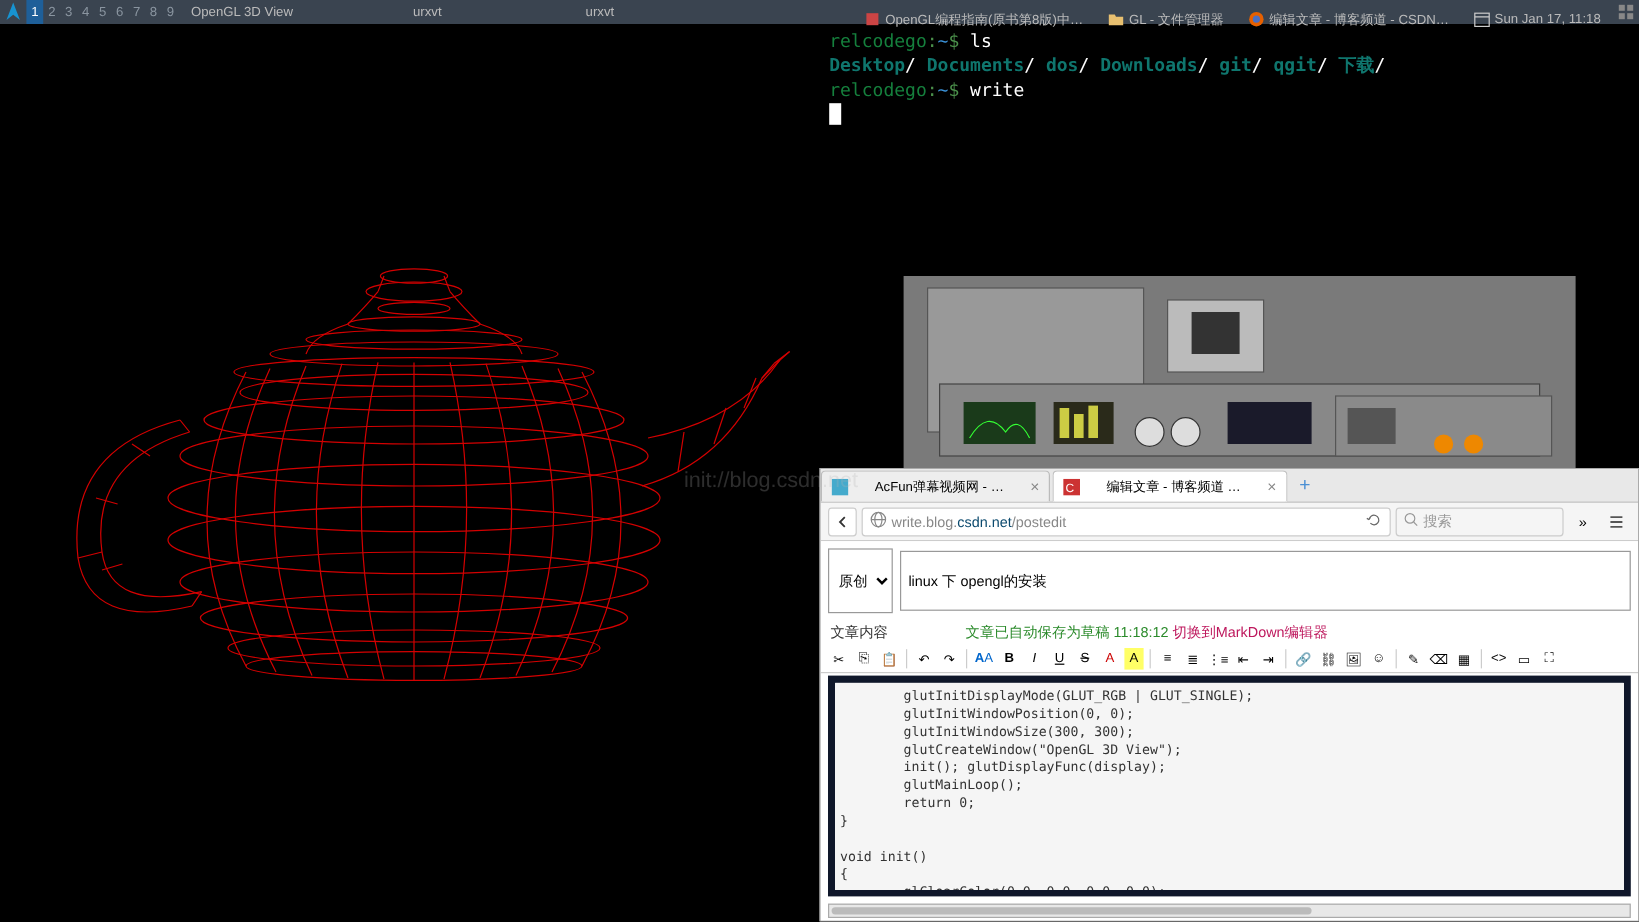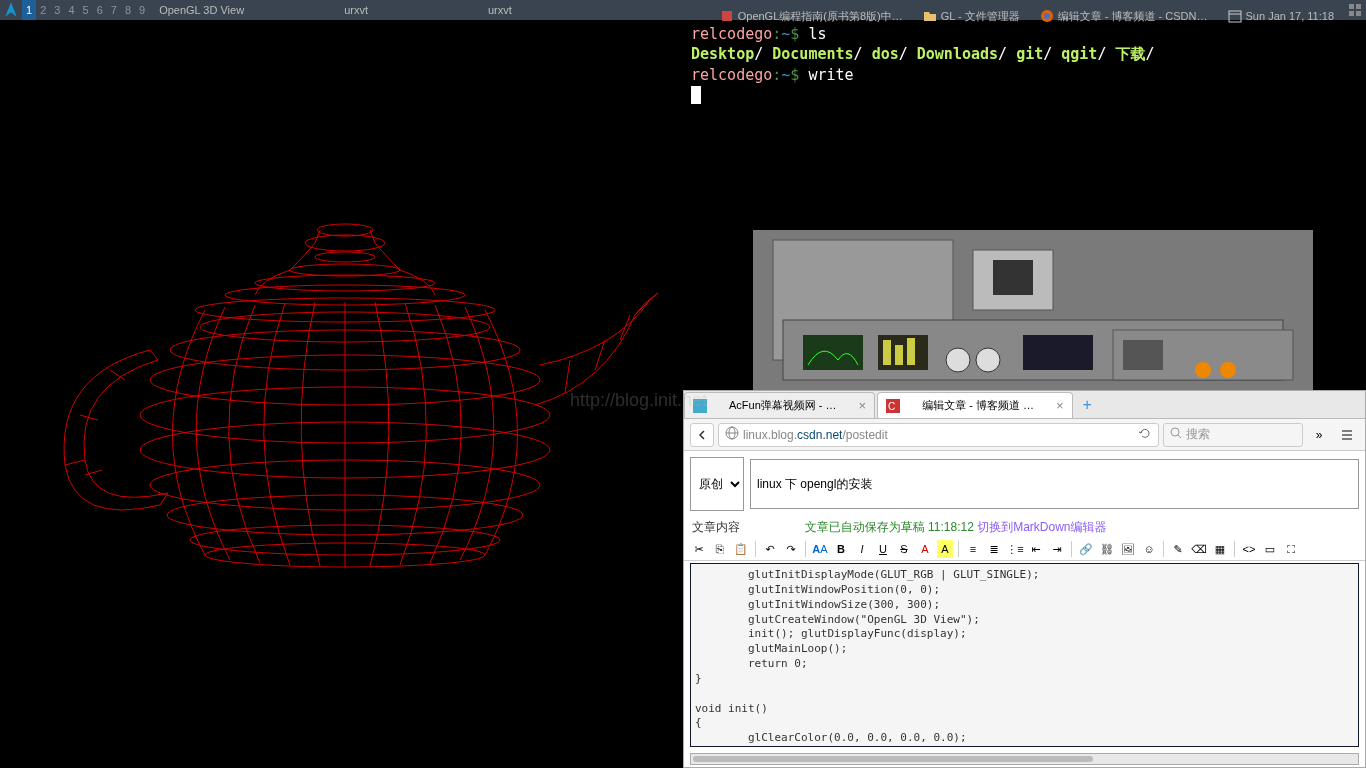--- a/index.html
+++ b/index.html
@@ -16,24 +16,24 @@
 .taskbar-right { margin-left: auto; display: flex; height: 100%; }
 
 
 .gl-window { position: absolute; top: 20px; left: 0; width: 683px; height: 748px; background: #000; }
 .teapot-svg { position: absolute; top: 195px; left: 30px; width: 630px; height: 380px; }
 
 
 .term-window { position: absolute; top: 20px; left: 683px; width: 683px; height: 370px; background: #000; color: #fff; font-family: monospace; font-size: 15px; padding: 4px 8px; line-height: 1.35; }
 .term-new { color: #4a8f4a; }
 .term-sep { color: #aaa; }
-.term-user { color: #fca5a5; margin-top: 32px; }
+.term-user { color: #15803d; margin-top: 32px; }
 .term-host { color: #4a8f4a; }
 .term-path { color: #3a8fd4; }
-.term-dir { color: #bef264; font-weight: bold; }
+.term-dir { color: #0f766e; font-weight: bold; }
 .term-slash { color: #fff; }
 .cursor { display: inline-block; width: 10px; height: 18px; background: #fff; vertical-align: text-bottom; }
 
 
 .render-area { position: absolute; top: 220px; left: 683px; width: 683px; height: 170px; background: #000; }
 
 
 .browser { position: absolute; top: 390px; left: 683px; width: 683px; height: 378px; background: #fff; border: 1px solid #aaa; display: flex; flex-direction: column; font-size: 12px; }
 .tabs { display: flex; background: #e8e8e8; border-bottom: 1px solid #bbb; height: 28px; align-items: flex-end; }
 .tab { padding: 5px 8px; border: 1px solid #bbb; border-bottom: none; background: #eee; display: flex; align-items: flex-end; gap: 22px; border-radius: 4px 4px 0 0; margin-right: 2px; font-size: 11px; max-width: 200px; }
@@ -49,25 +49,25 @@
 .searchbox { width: 140px; height: 24px; border: 1px solid #ccc; border-radius: 3px; display: flex; align-items: center; padding: 0 6px; gap: 4px; color: #999; }
 .menu-btn { width: 24px; height: 24px; display: flex; align-items: center; justify-content: center; cursor: pointer; }
 
 
 .editor { flex: 1; background: #fff; overflow: hidden; display: flex; flex-direction: column; }
 .editor-head { display: flex; align-items: center; padding: 6px; gap: 6px; }
 .select { border: 1px solid #999; padding: 18px 4px; font-size: 12px; background: #fff; }
 .title-input { flex: 1; border: 1px solid #999; padding: 17px 6px; font-size: 12px; }
 .hint-row { padding: 2px 8px; font-size: 12px; color: #333; }
 .hint-row .green { color: #2a8a2a; margin-left: 48px; }
-.hint-row .link { color: #8b5cf6; cursor: pointer; }
+.hint-row .link { color: #be185d; cursor: pointer; }
 .toolbar { display: flex; align-items: center; padding: 2px 6px; gap: 3px; border-bottom: 1px solid #ccc; flex-wrap: wrap; }
 .tbtn { width: 18px; height: 18px; display: flex; align-items: center; justify-content: center; font-size: 11px; cursor: pointer; border: 1px solid transparent; }
 .tsep { width: 1px; height: 16px; background: #ccc; margin: 0 2px; }
-.code-area { flex: 1; background: #f5f5f5; border: 1px solid #0f172a; margin: 2px 6px 6px 6px; font-family: monospace; font-size: 11px; padding: 4px; color: #333; white-space: pre; line-height: 1.35; overflow: auto; }
+.code-area { flex: 1; background: #f5f5f5; border: 6px solid #0f172a; margin: 2px 6px 6px 6px; font-family: monospace; font-size: 11px; padding: 4px; color: #333; white-space: pre; line-height: 1.35; overflow: auto; }
 .scrollbar-h { height: 12px; background: #e8e8e8; border: 1px solid #aaa; margin: 0 6px 2px 6px; position: relative; }
 .scrollbar-h::after { content: ''; position: absolute; left: 2px; top: 2px; width: 60%; height: 6px; background: #bbb; border-radius: 3px; }
 
 .watermark { position: absolute; top: 390px; left: 570px; color: rgba(180,180,180,0.25); font-size: 18px; font-family: sans-serif; z-index: 50; pointer-events: none; }
 </style>
 </head>
 <body>
 
 <div class="taskbar">
   <div class="taskbar-left">
@@ -212,21 +212,21 @@
     <circle cx="275" cy="140" r="12" fill="#ddd" stroke="#333"></circle>
     <circle cx="305" cy="140" r="12" fill="#ddd" stroke="#333"></circle>
     <rect x="340" y="115" width="70" height="35" fill="#1a1a2a"></rect>
     <rect x="430" y="110" width="180" height="50" fill="#8a8a8a" stroke="#555"></rect>
     <rect x="440" y="120" width="40" height="30" fill="#555"></rect>
     <circle cx="520" cy="150" r="8" fill="#e80"></circle>
     <circle cx="545" cy="150" r="8" fill="#e80"></circle>
   </svg>
 </div>
 
-<div class="watermark">http://blog.init.net</div>
+<div class="watermark">init://blog.csdn.net</div>
 
 <div class="browser">
   <div class="tabs">
     <div class="tab">
       <span class="tab-favicon"><svg viewBox="0 0 14 14">
             <rect width="14" height="14" fill="#4ac"></rect>
           </svg></span>
       <span>AcFun弹幕视频网 - …</span>
       <span class="tab-close">×</span>
     </div>
@@ -245,21 +245,21 @@
         <svg width="12" height="12" viewBox="0 0 12 12">
           <path d="M8 2L4 6l4 4" stroke="#333" fill="none" stroke-width="1.5"></path>
         </svg>
       </div>
     <div class="urlbar">
       <span><svg width="14" height="14" viewBox="0 0 14 14">
             <circle cx="7" cy="7" r="6" fill="none" stroke="#888"></circle>
             <ellipse cx="7" cy="7" rx="3" ry="6" fill="none" stroke="#888"></ellipse>
             <line x1="1" y1="7" x2="13" y2="7" stroke="#888"></line>
           </svg></span>
-      <span class="url-text"><span>linux.blog.</span><span class="domain">csdn.net</span><span>/postedit</span></span>
+      <span class="url-text"><span>write.blog.</span><span class="domain">csdn.net</span><span>/postedit</span></span>
       <span><svg width="14" height="14" viewBox="0 0 14 14">
             <path d="M3 7a4 4 0 1 1 1 3M3 7l-2-1m2 1l1-2" stroke="#666" fill="none"></path>
           </svg></span>
     </div>
     <div class="searchbox">
       <span><svg width="12" height="12" viewBox="0 0 12 12">
             <circle cx="5" cy="5" r="4" fill="none" stroke="#999"></circle>
             <line x1="8" y1="8" x2="11" y2="11" stroke="#999"></line>
           </svg></span>
       <span>搜索</span>

